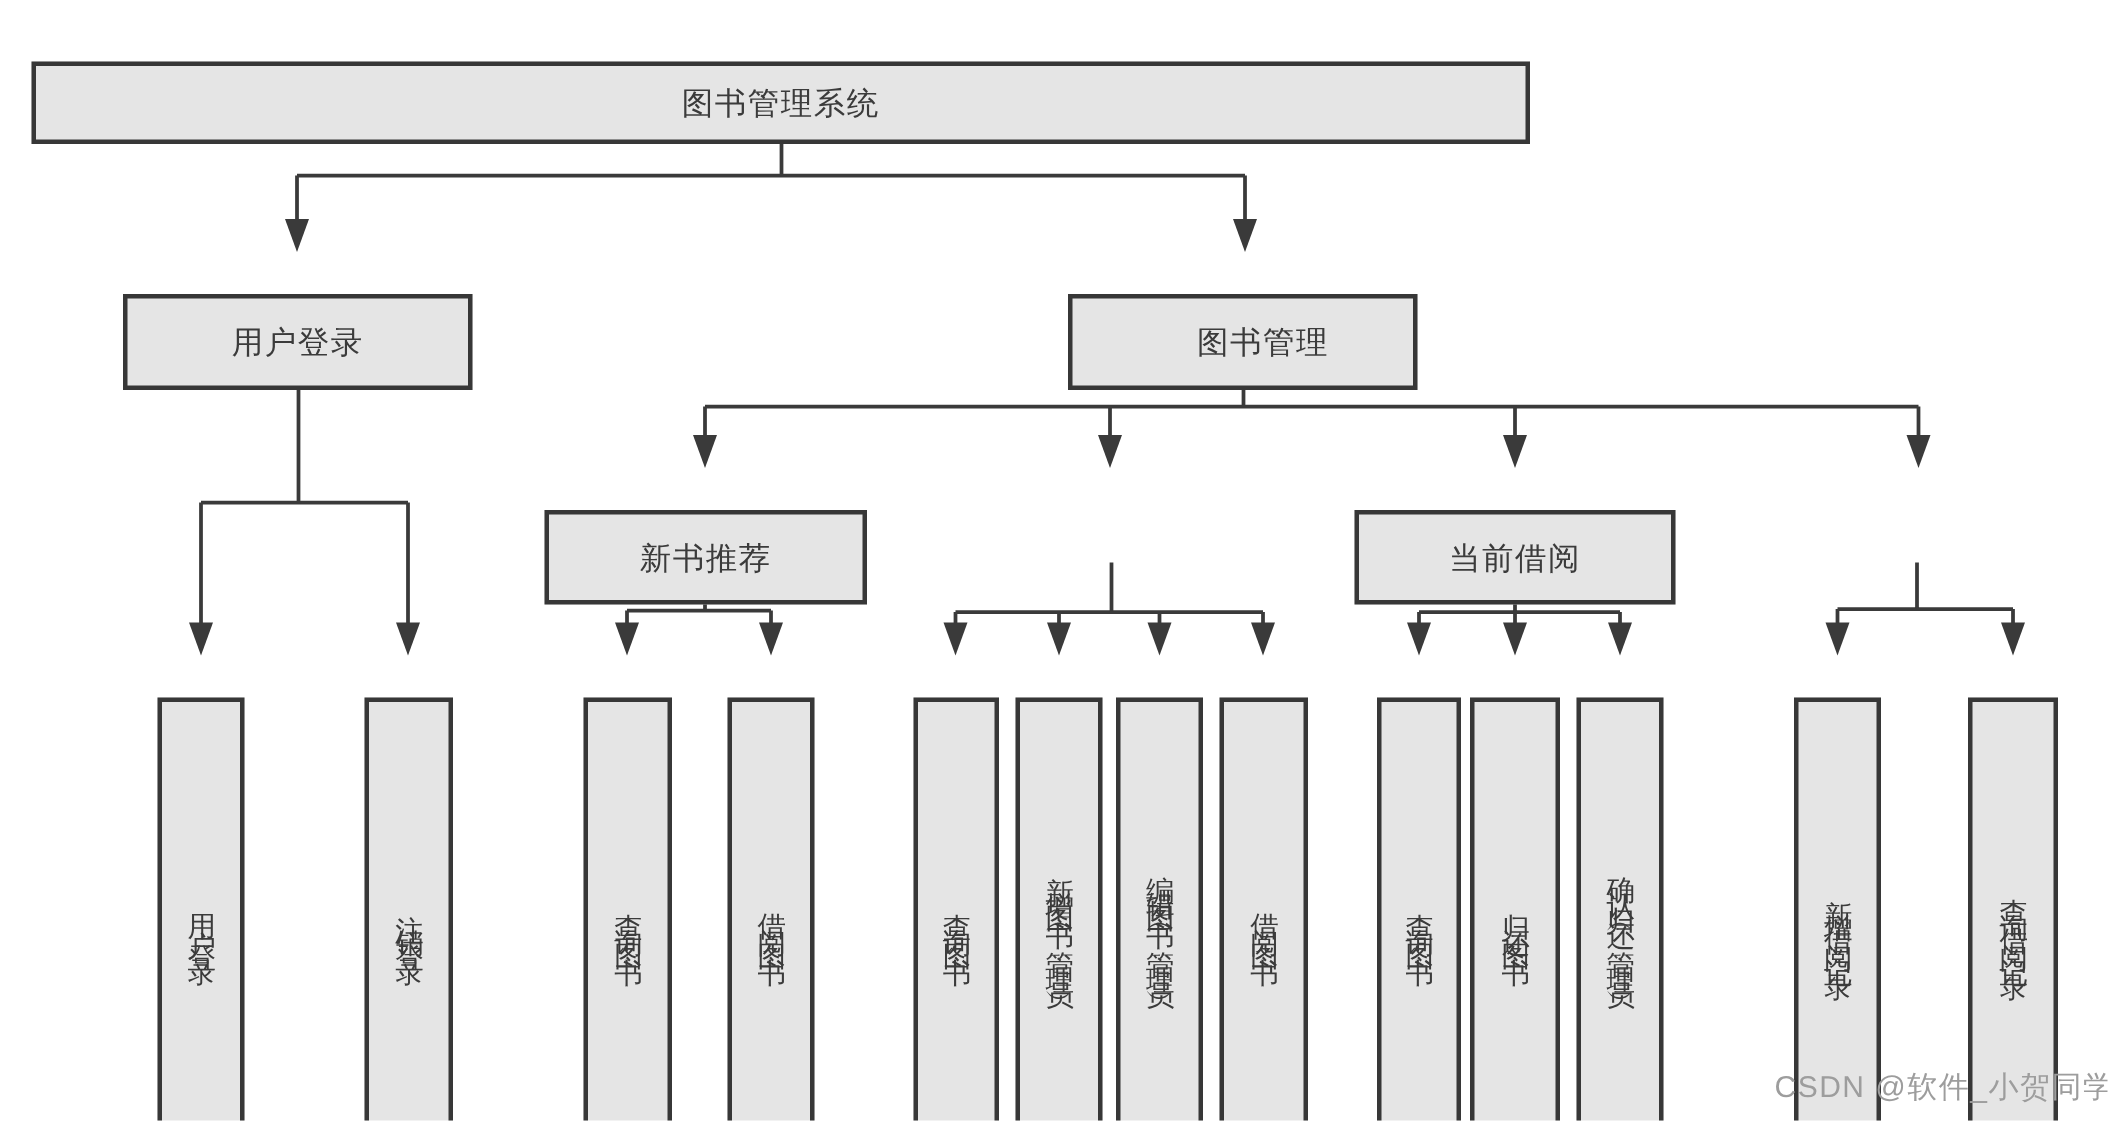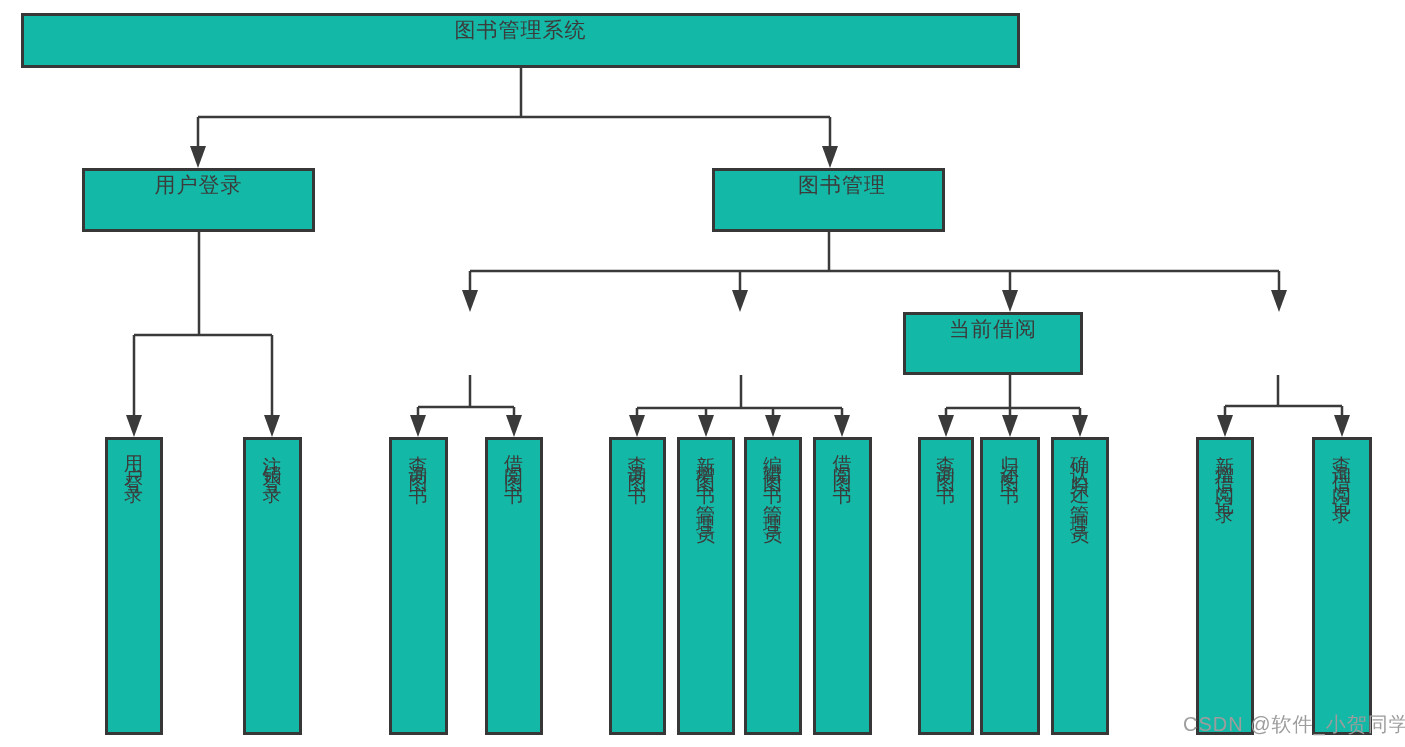--- a/index.html
+++ b/index.html
@@ -3,23 +3,23 @@
 <meta charset="utf-8">
 <style>
   html,body { margin:0; padding:0; background:#ffffff; }
   body {
     width:1405px; height:747px; position:relative; overflow:hidden;
     font-family:"Liberation Sans","DejaVu Sans",sans-serif;
   }
   .stage { position:absolute; left:0; top:0; width:1405px; height:747px; }
   svg.connectors { position:absolute; left:0; top:0; z-index:1; }
   .node {
-    position:absolute; box-sizing:border-box; background:#14b8a6;
+    position:absolute; box-sizing:border-box; background:#e5e5e5;
     border:3px solid #373737; color:#3b3b3b; z-index:2;
-    display:flex; align-items:flex-start; justify-content:center;
+    display:flex; align-items:center; justify-content:center;margin-top:28px;
   }
   .h-label { font-size:21px; letter-spacing:1px; white-space:nowrap; }
   .leaf .v-label {
     writing-mode:vertical-rl; text-orientation:mixed;
     font-size:19px; letter-spacing:10px; line-height:1; white-space:nowrap;
   }
   .watermark {
     position:absolute; left:1183px; top:711px; z-index:3;
     font-size:20px; color:#9d9d9d; letter-spacing:1px; white-space:nowrap;
   }
@@ -73,21 +73,24 @@
     <span class="h-label">图书管理系统</span>
   </div>
 
   <div class="node" style="left:82px; top:168px; width:233px; height:64px;">
     <span class="h-label">用户登录</span>
   </div>
   <div class="node" style="left:712px; top:168px; width:233px; height:64px;padding-left:27px;">
     <span class="h-label">图书管理</span>
   </div>
 
-  <div class="node" style="left:903px; top:312px; width:180px; height:63px;">
+  <div class="node" style="left:363px; top:312px; width:215px; height:63px;">
+    <span class="h-label">新书推荐</span>
+  </div>
+  <div class="node" style="left:903px; top:312px; width:214px; height:63px;">
     <span class="h-label">当前借阅</span>
   </div>
 
   <div class="node leaf" style="left:105px; top:437px; width:58px; height:298px;">
     <span class="v-label">用户登录</span>
   </div>
   <div class="node leaf" style="left:243px; top:437px; width:59px; height:298px;">
     <span class="v-label">注销登录</span>
   </div>
 

